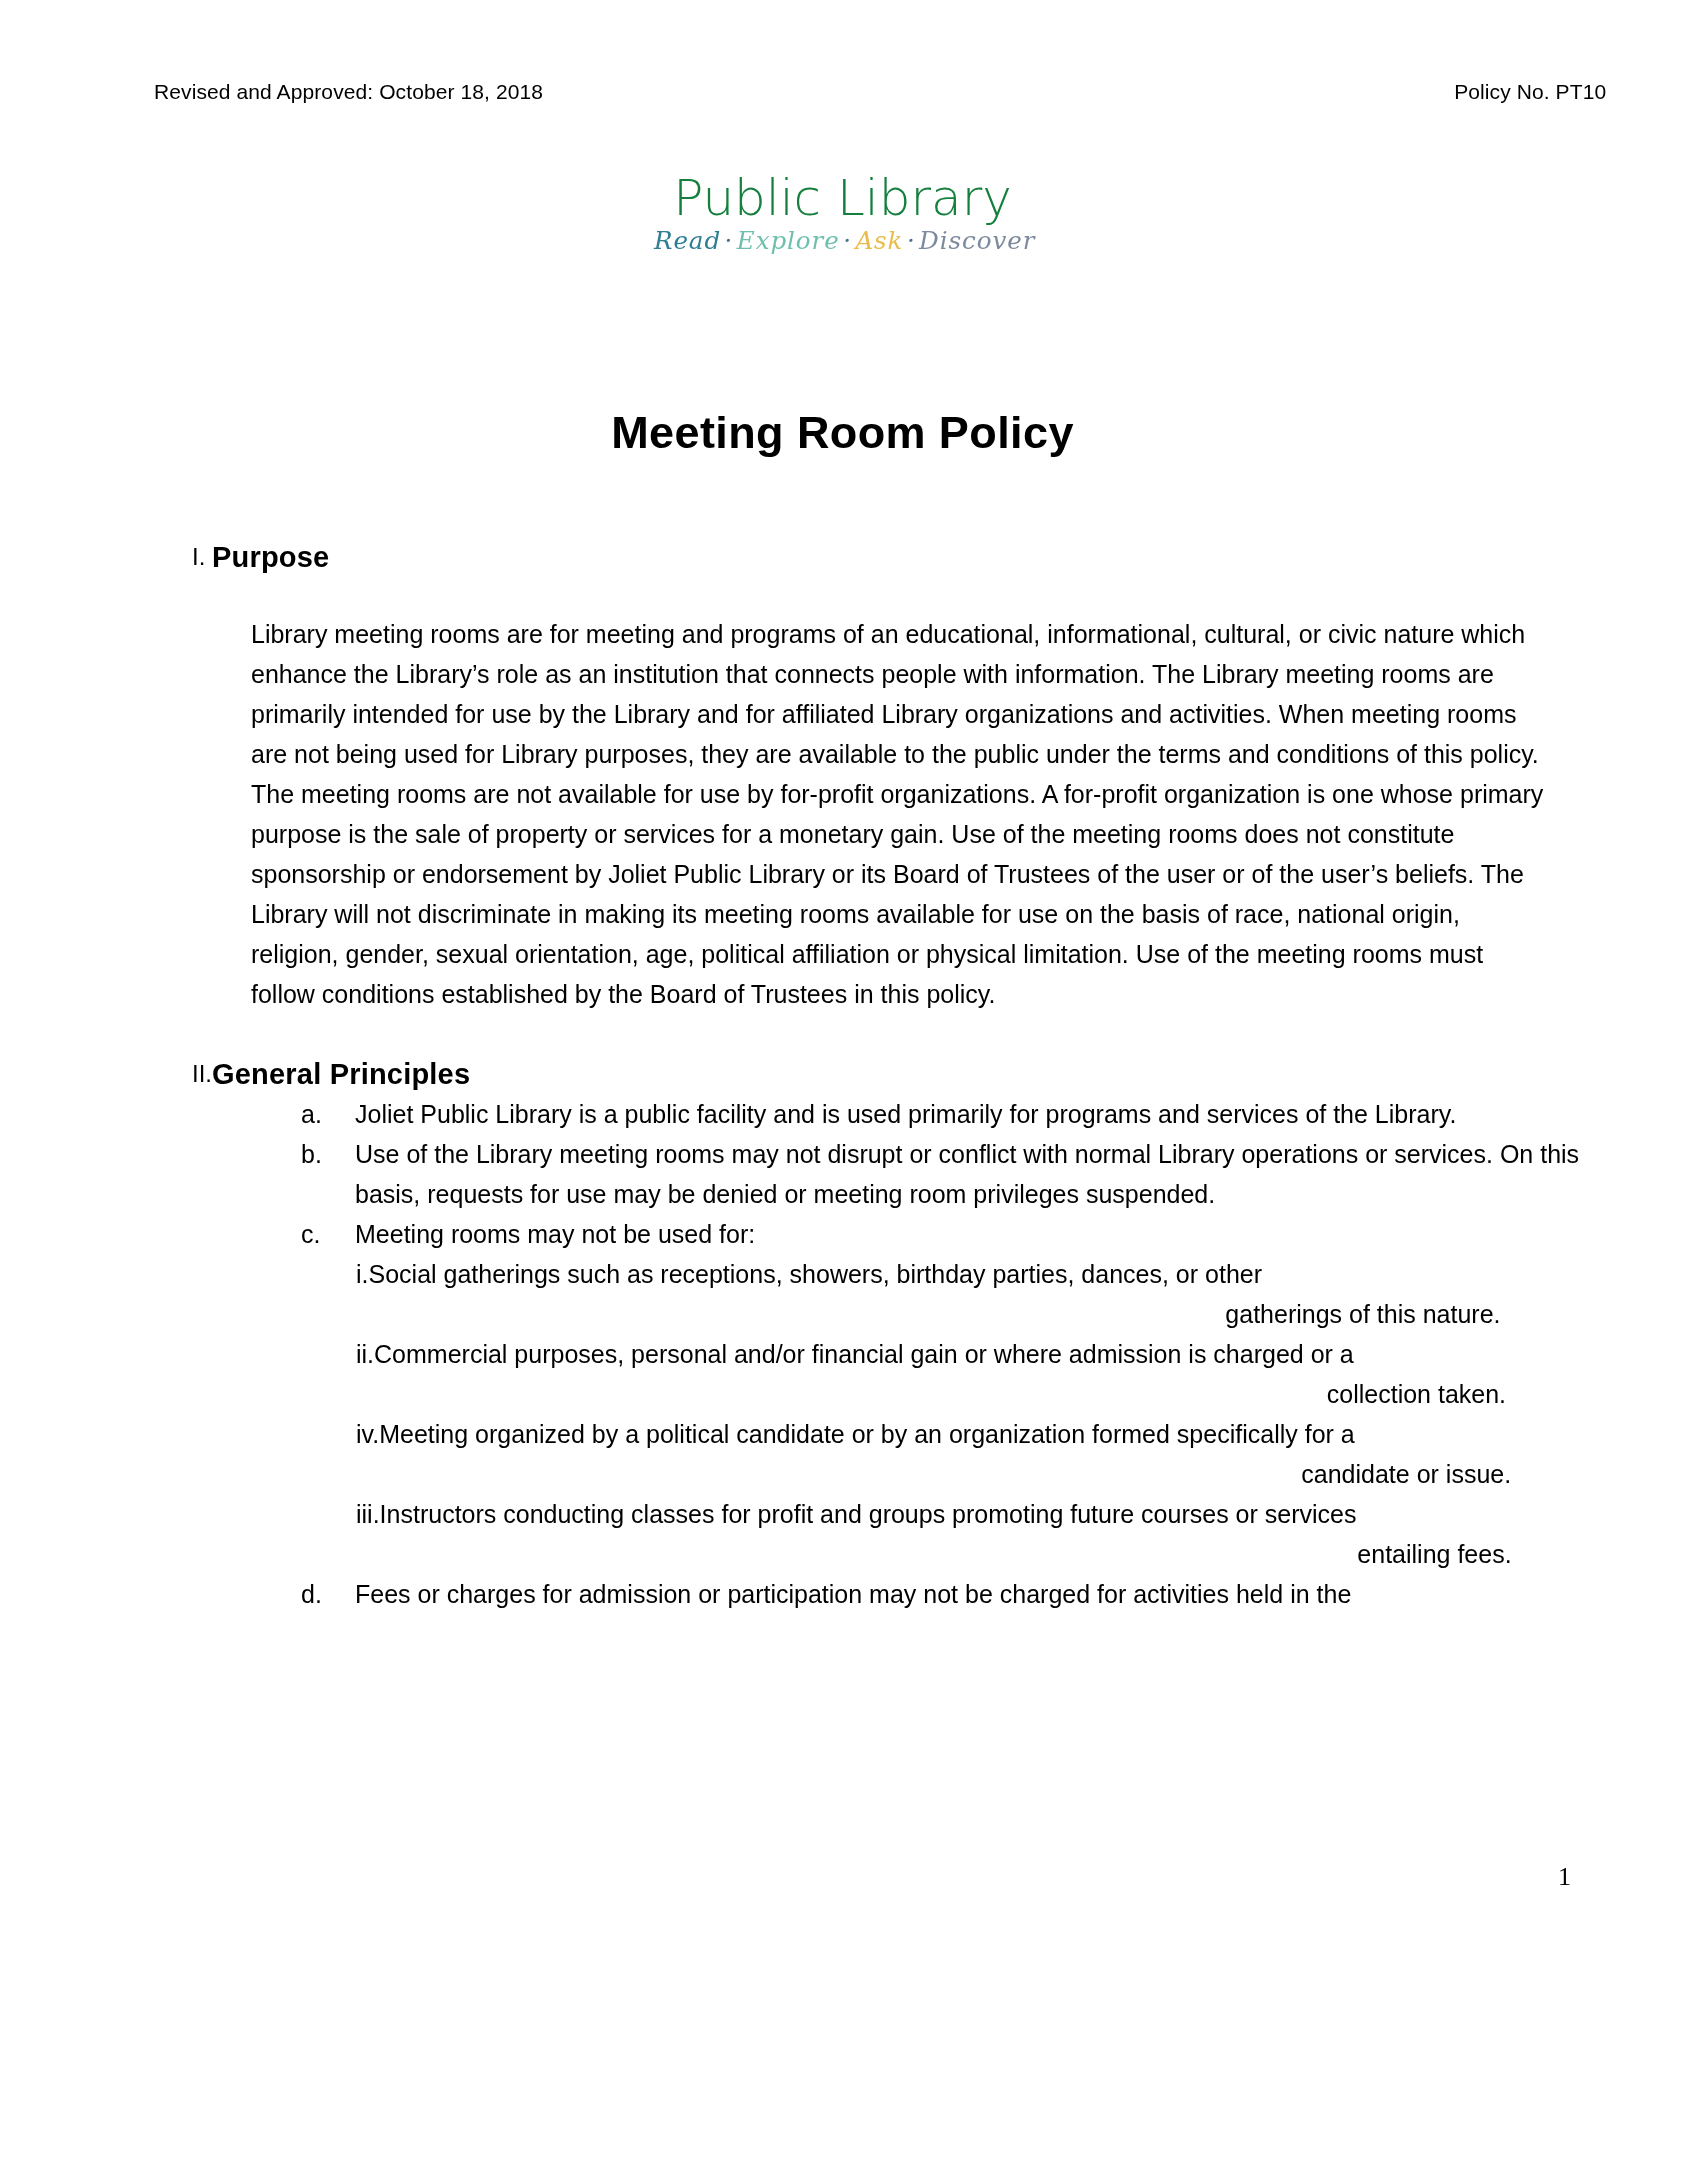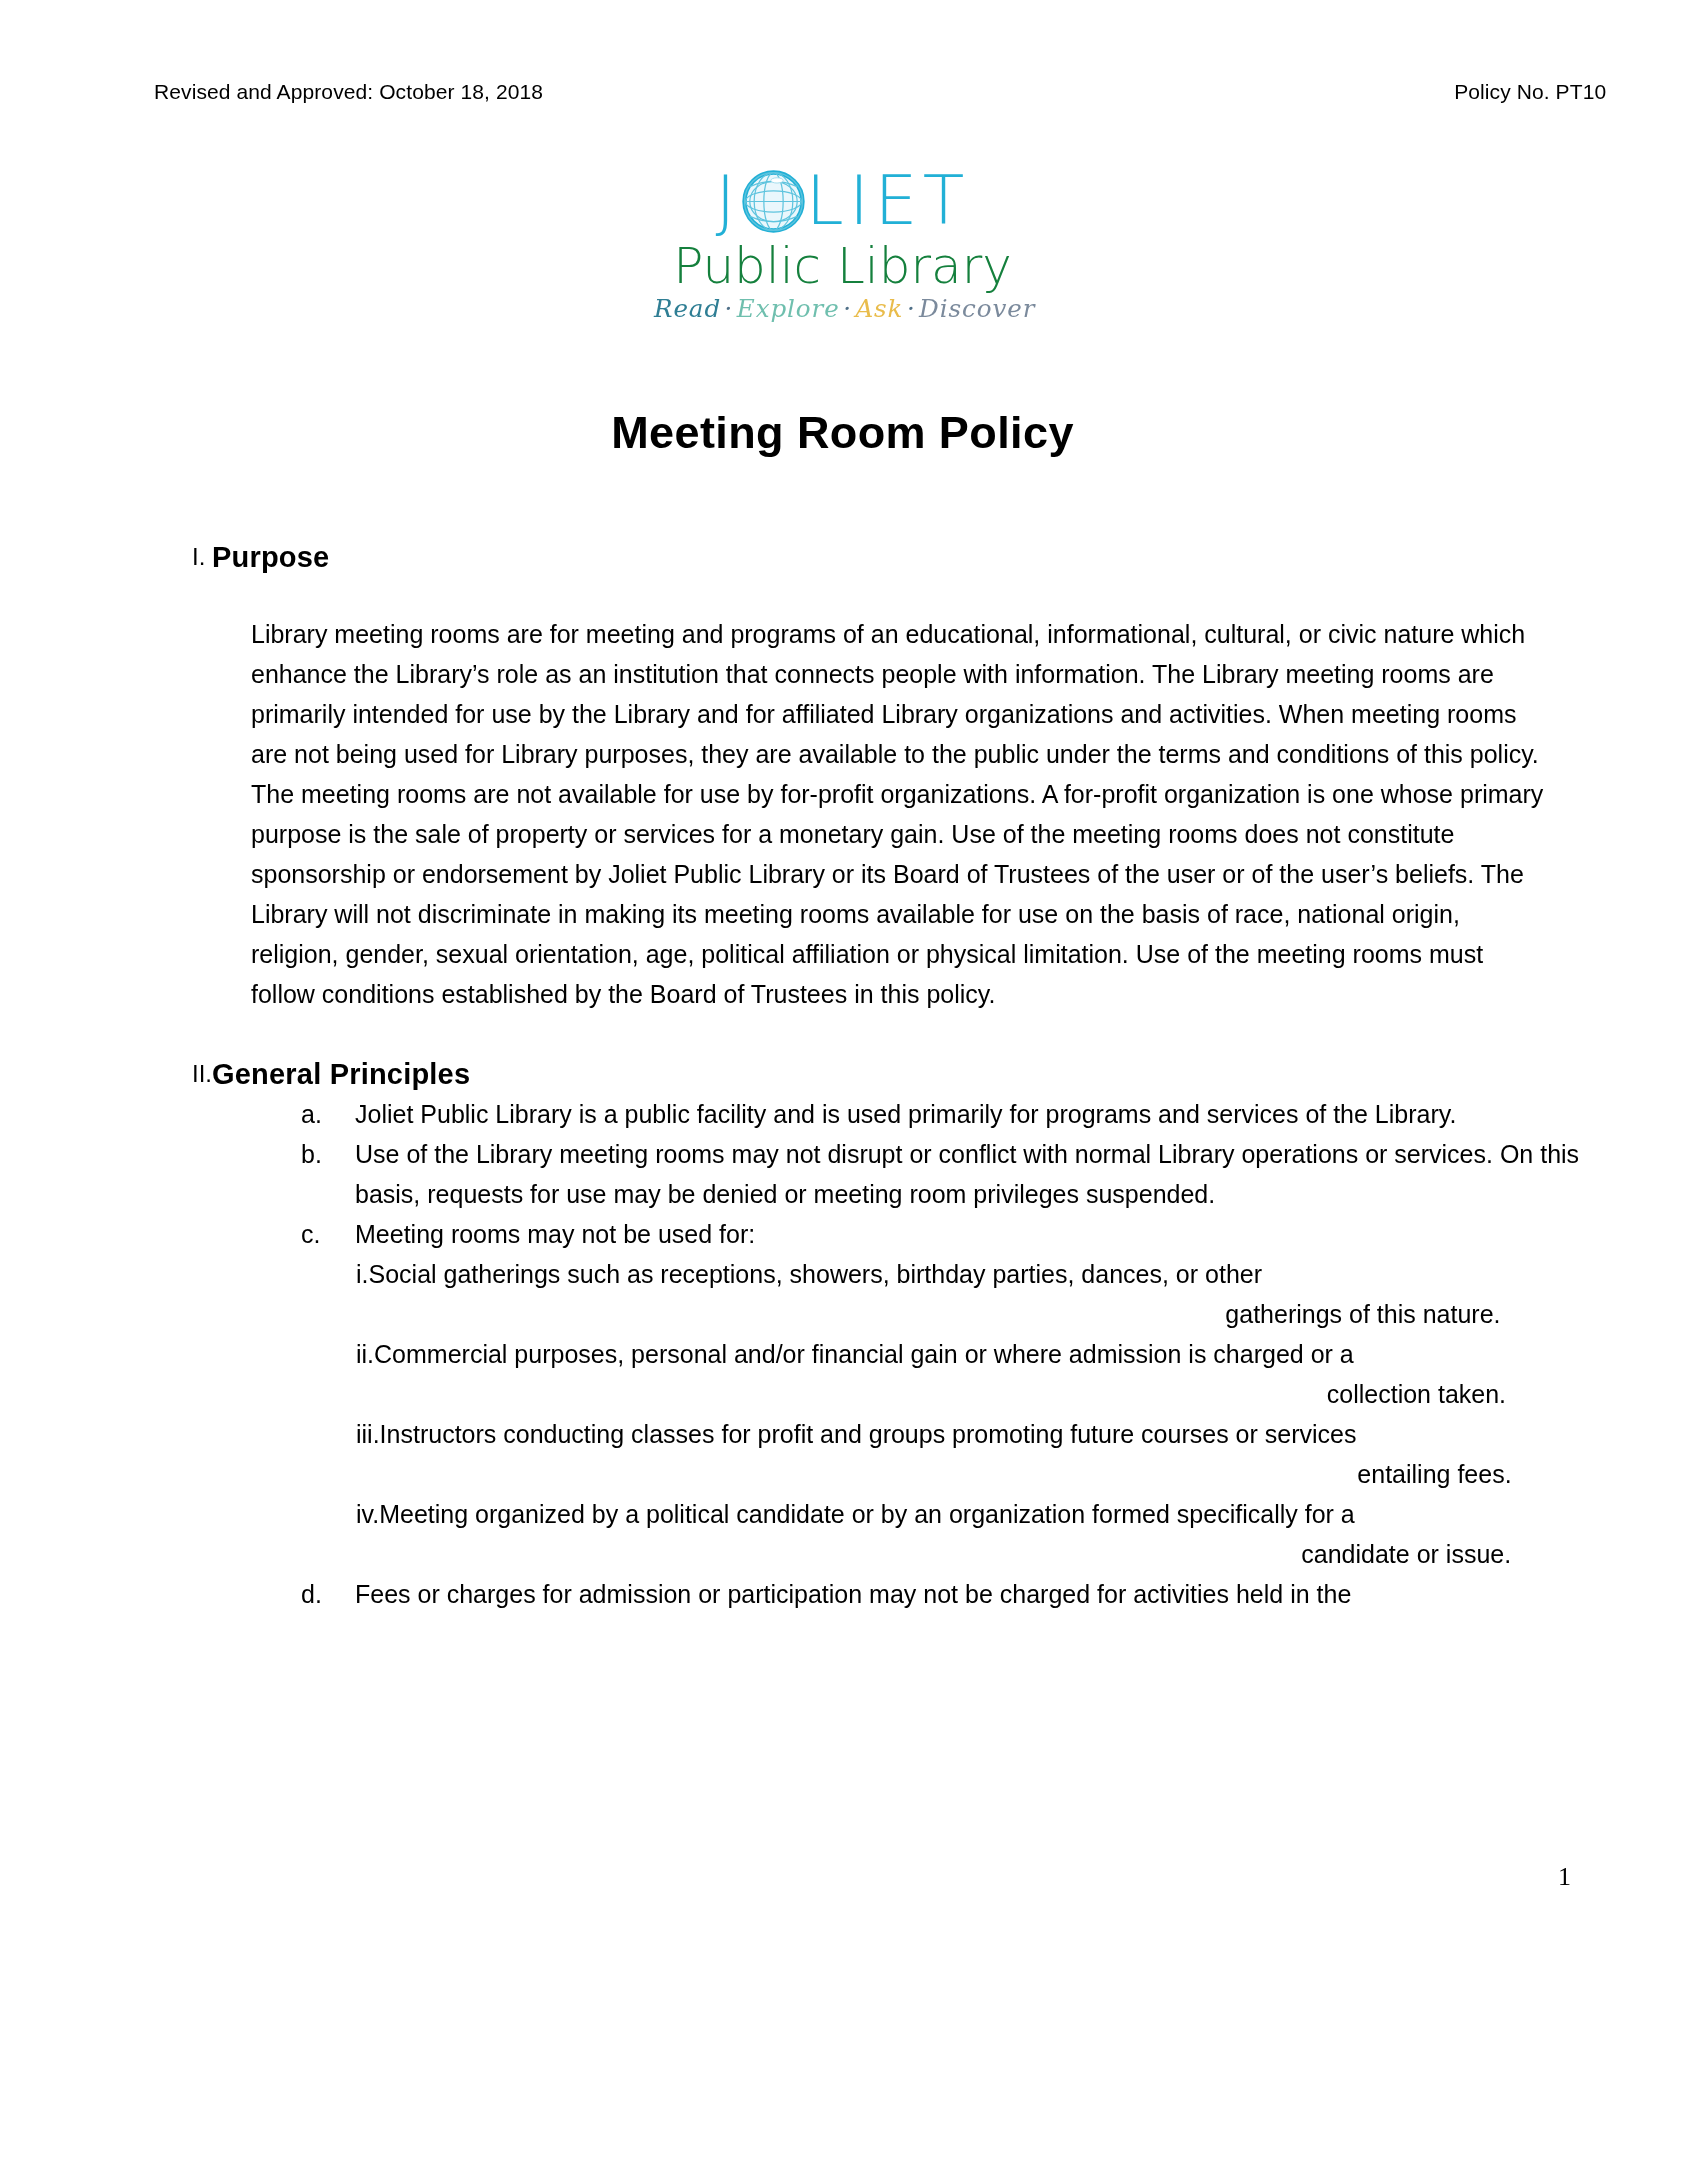--- a/index.html
+++ b/index.html
@@ -229,34 +229,20 @@
 
 <div class="page">
 
   <div class="doc-header">
     <span class="left">Revised and Approved:  October 18, 2018</span>
     <span class="right">Policy No. PT10</span>
   </div>
 
   <div class="logo-block">
     <div class="logo-inner">
-      <div class="logo-word">
-        <span class="j">J</span><span class="globe-holder"><svg width="65" height="65" viewBox="0 0 74 74" xmlns="http://www.w3.org/2000/svg">
-            <circle cx="37" cy="37" r="33" fill="#eaf7fc" stroke="#22b0d6" stroke-width="5"></circle>
-            <ellipse cx="37" cy="37" rx="33" ry="33" fill="none" stroke="#5fc4de" stroke-width="1.4"></ellipse>
-            <ellipse cx="37" cy="37" rx="11" ry="33" fill="none" stroke="#5fc4de" stroke-width="1.4"></ellipse>
-            <ellipse cx="37" cy="37" rx="22" ry="33" fill="none" stroke="#5fc4de" stroke-width="1.4"></ellipse>
-            <line x1="4" y1="37" x2="70" y2="37" stroke="#5fc4de" stroke-width="1.4"></line>
-            <ellipse cx="37" cy="37" rx="32" ry="12" fill="none" stroke="#5fc4de" stroke-width="1.4"></ellipse>
-            <ellipse cx="37" cy="37" rx="27" ry="23" fill="none" stroke="#5fc4de" stroke-width="1.4"></ellipse>
-            <path d="M10 20 Q37 8 64 20" fill="none" stroke="#5fc4de" stroke-width="1.4"></path>
-            <path d="M10 54 Q37 66 64 54" fill="none" stroke="#5fc4de" stroke-width="1.4"></path>
-            <ellipse cx="41" cy="13" rx="7" ry="3" fill="#ffffff" stroke="#9ad9ea" stroke-width="1"></ellipse>
-          </svg></span><span class="liet">LIET</span>
-      </div>
       <div class="logo-sub">Public Library</div>
       <div class="logo-tag">
         <span class="w1">Read</span><span class="dot">·</span><span class="w2">Explore</span><span class="dot">·</span><span class="w3">Ask</span><span class="dot">·</span><span class="w4">Discover</span>
       </div>
     </div>
   </div>
 
   <div class="doc-title">Meeting Room Policy</div>
 
   <div class="content">
@@ -296,29 +282,29 @@
             <span class="roman-marker">i.</span>
             <span class="roman-body"><span>Social gatherings such as receptions, showers, birthday parties, dances, or other</span><span class="cont">gatherings of this nature.</span></span>
           </li>
 
           <li class="roman-item">
             <span class="roman-marker">ii.</span>
             <span class="roman-body"><span>Commercial purposes, personal and/or financial gain or where admission is charged or a</span><span class="cont">collection taken.</span></span>
           </li>
 
           <li class="roman-item">
+            <span class="roman-marker">iv.</span>
+            <span class="roman-body"><span>Meeting organized by a political candidate or by an organization formed specifically for a</span><span class="cont">candidate or issue.</span></span>
+          </li>
+
+          <li class="roman-item">
             <span class="roman-marker">iii.</span>
             <span class="roman-body"><span>Instructors conducting classes for profit and groups promoting future courses or services</span><span class="cont">entailing fees.</span></span>
           </li>
 
-          <li class="roman-item">
-            <span class="roman-marker">iv.</span>
-            <span class="roman-body"><span>Meeting organized by a political candidate or by an organization formed specifically for a</span><span class="cont">candidate or issue.</span></span>
-          </li>
-
         </ul>
       </li>
 
       <li class="alpha-item">
         <span class="alpha-marker">d.</span>
         <span class="alpha-body">Fees or charges for admission or participation may not be charged for activities held in the</span>
       </li>
 
     </ul>
   </div>

